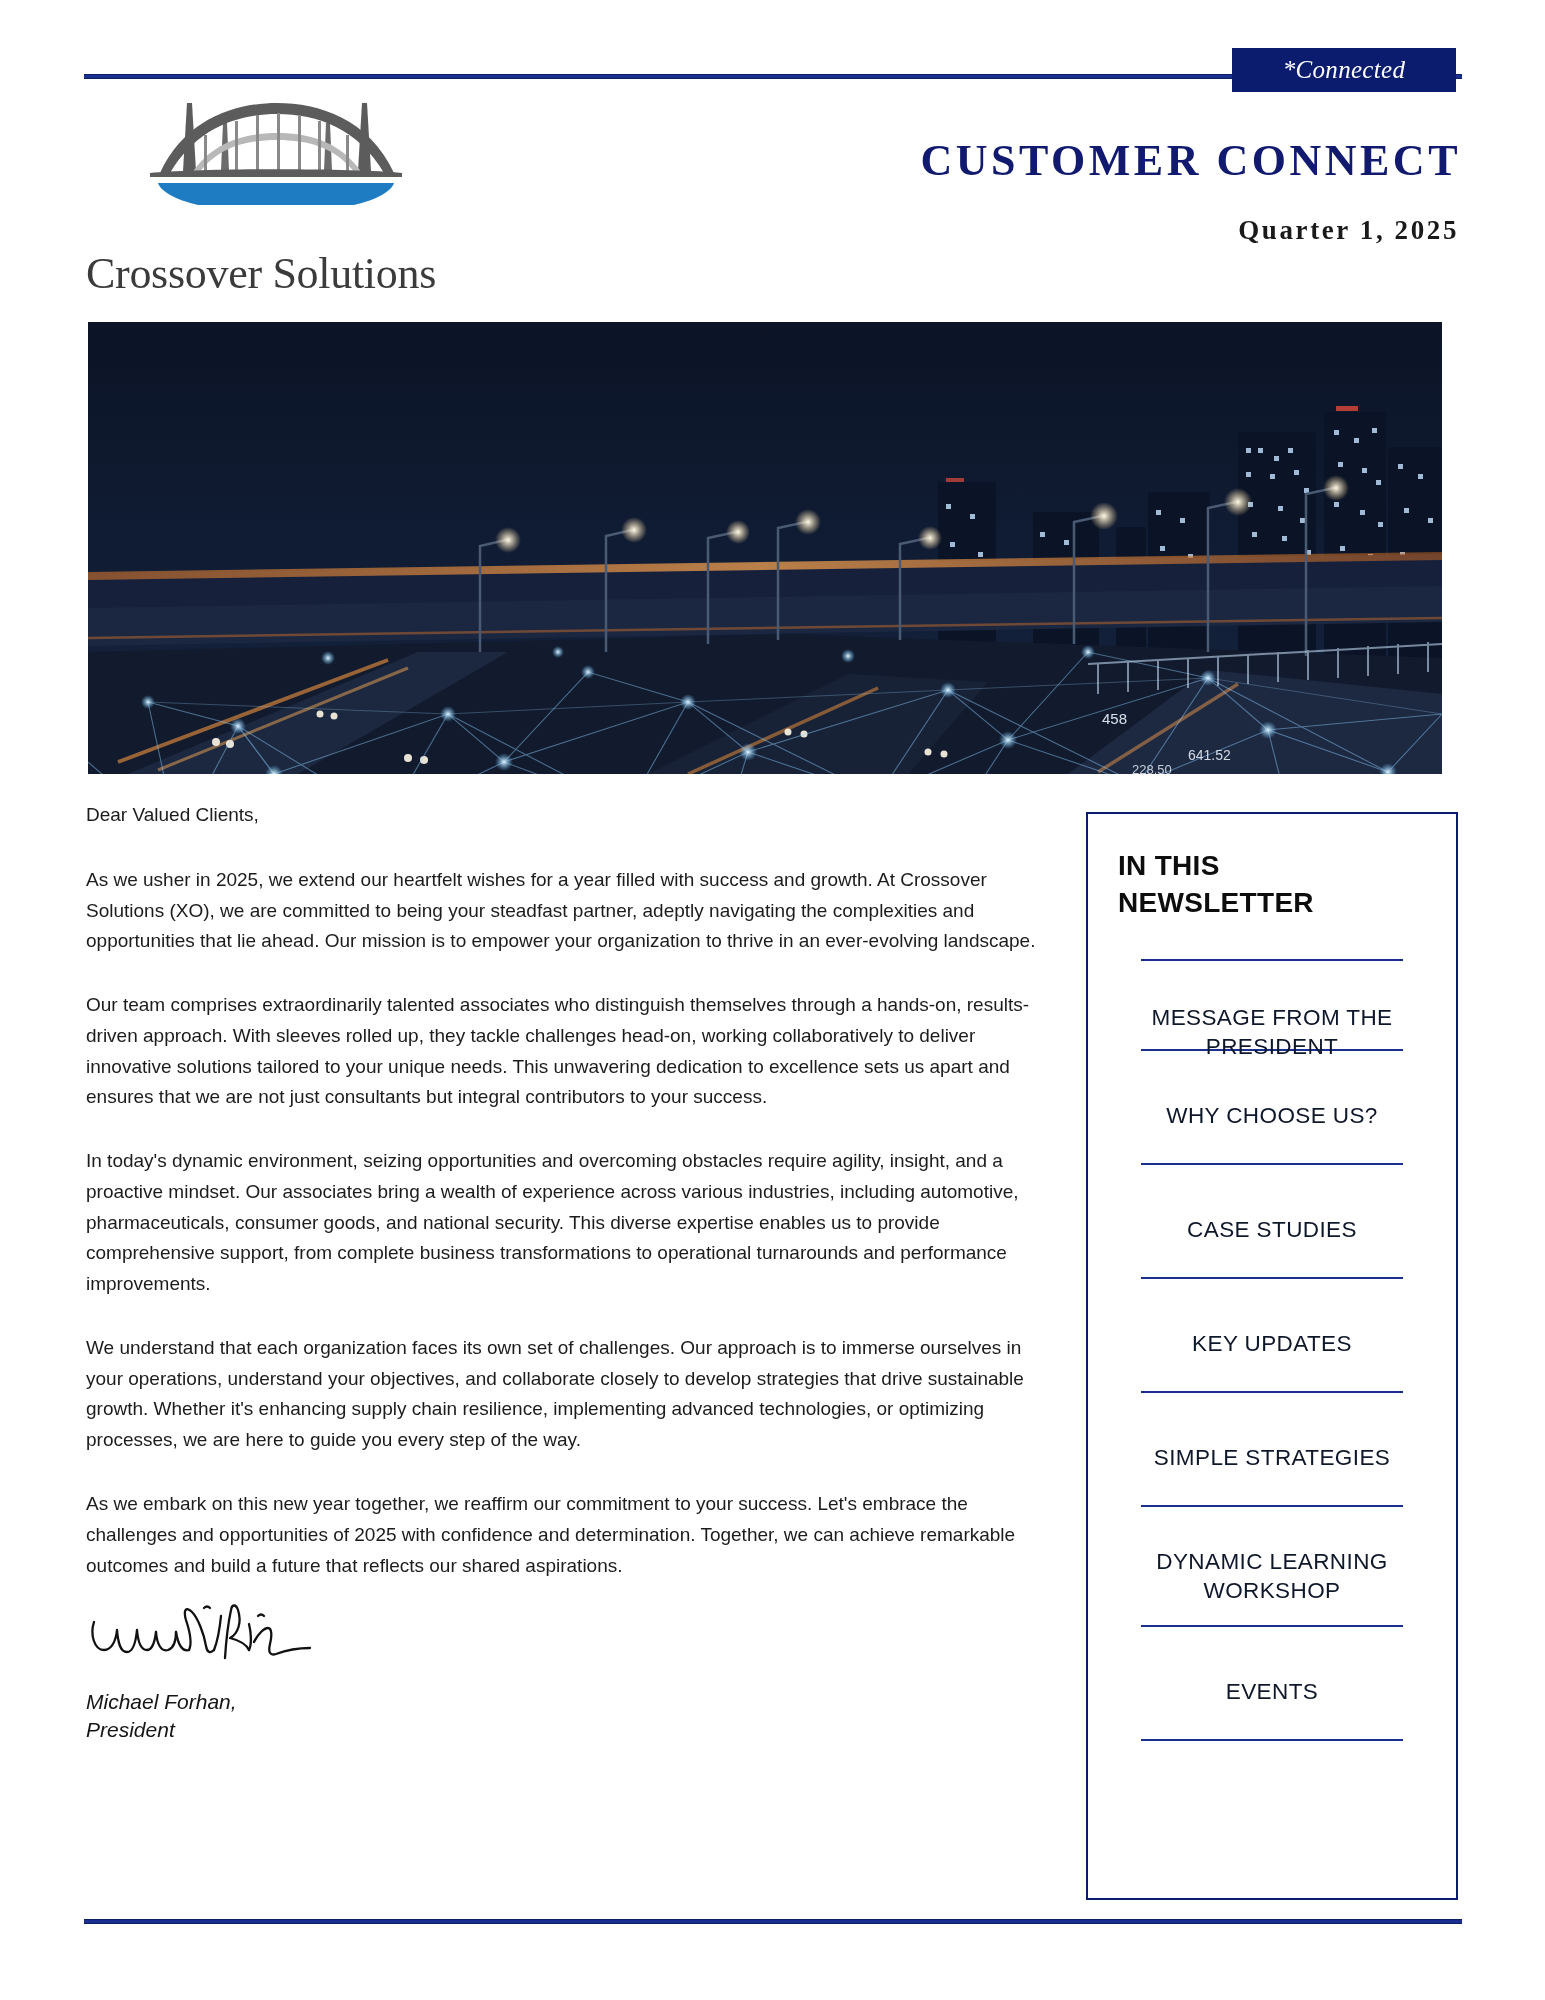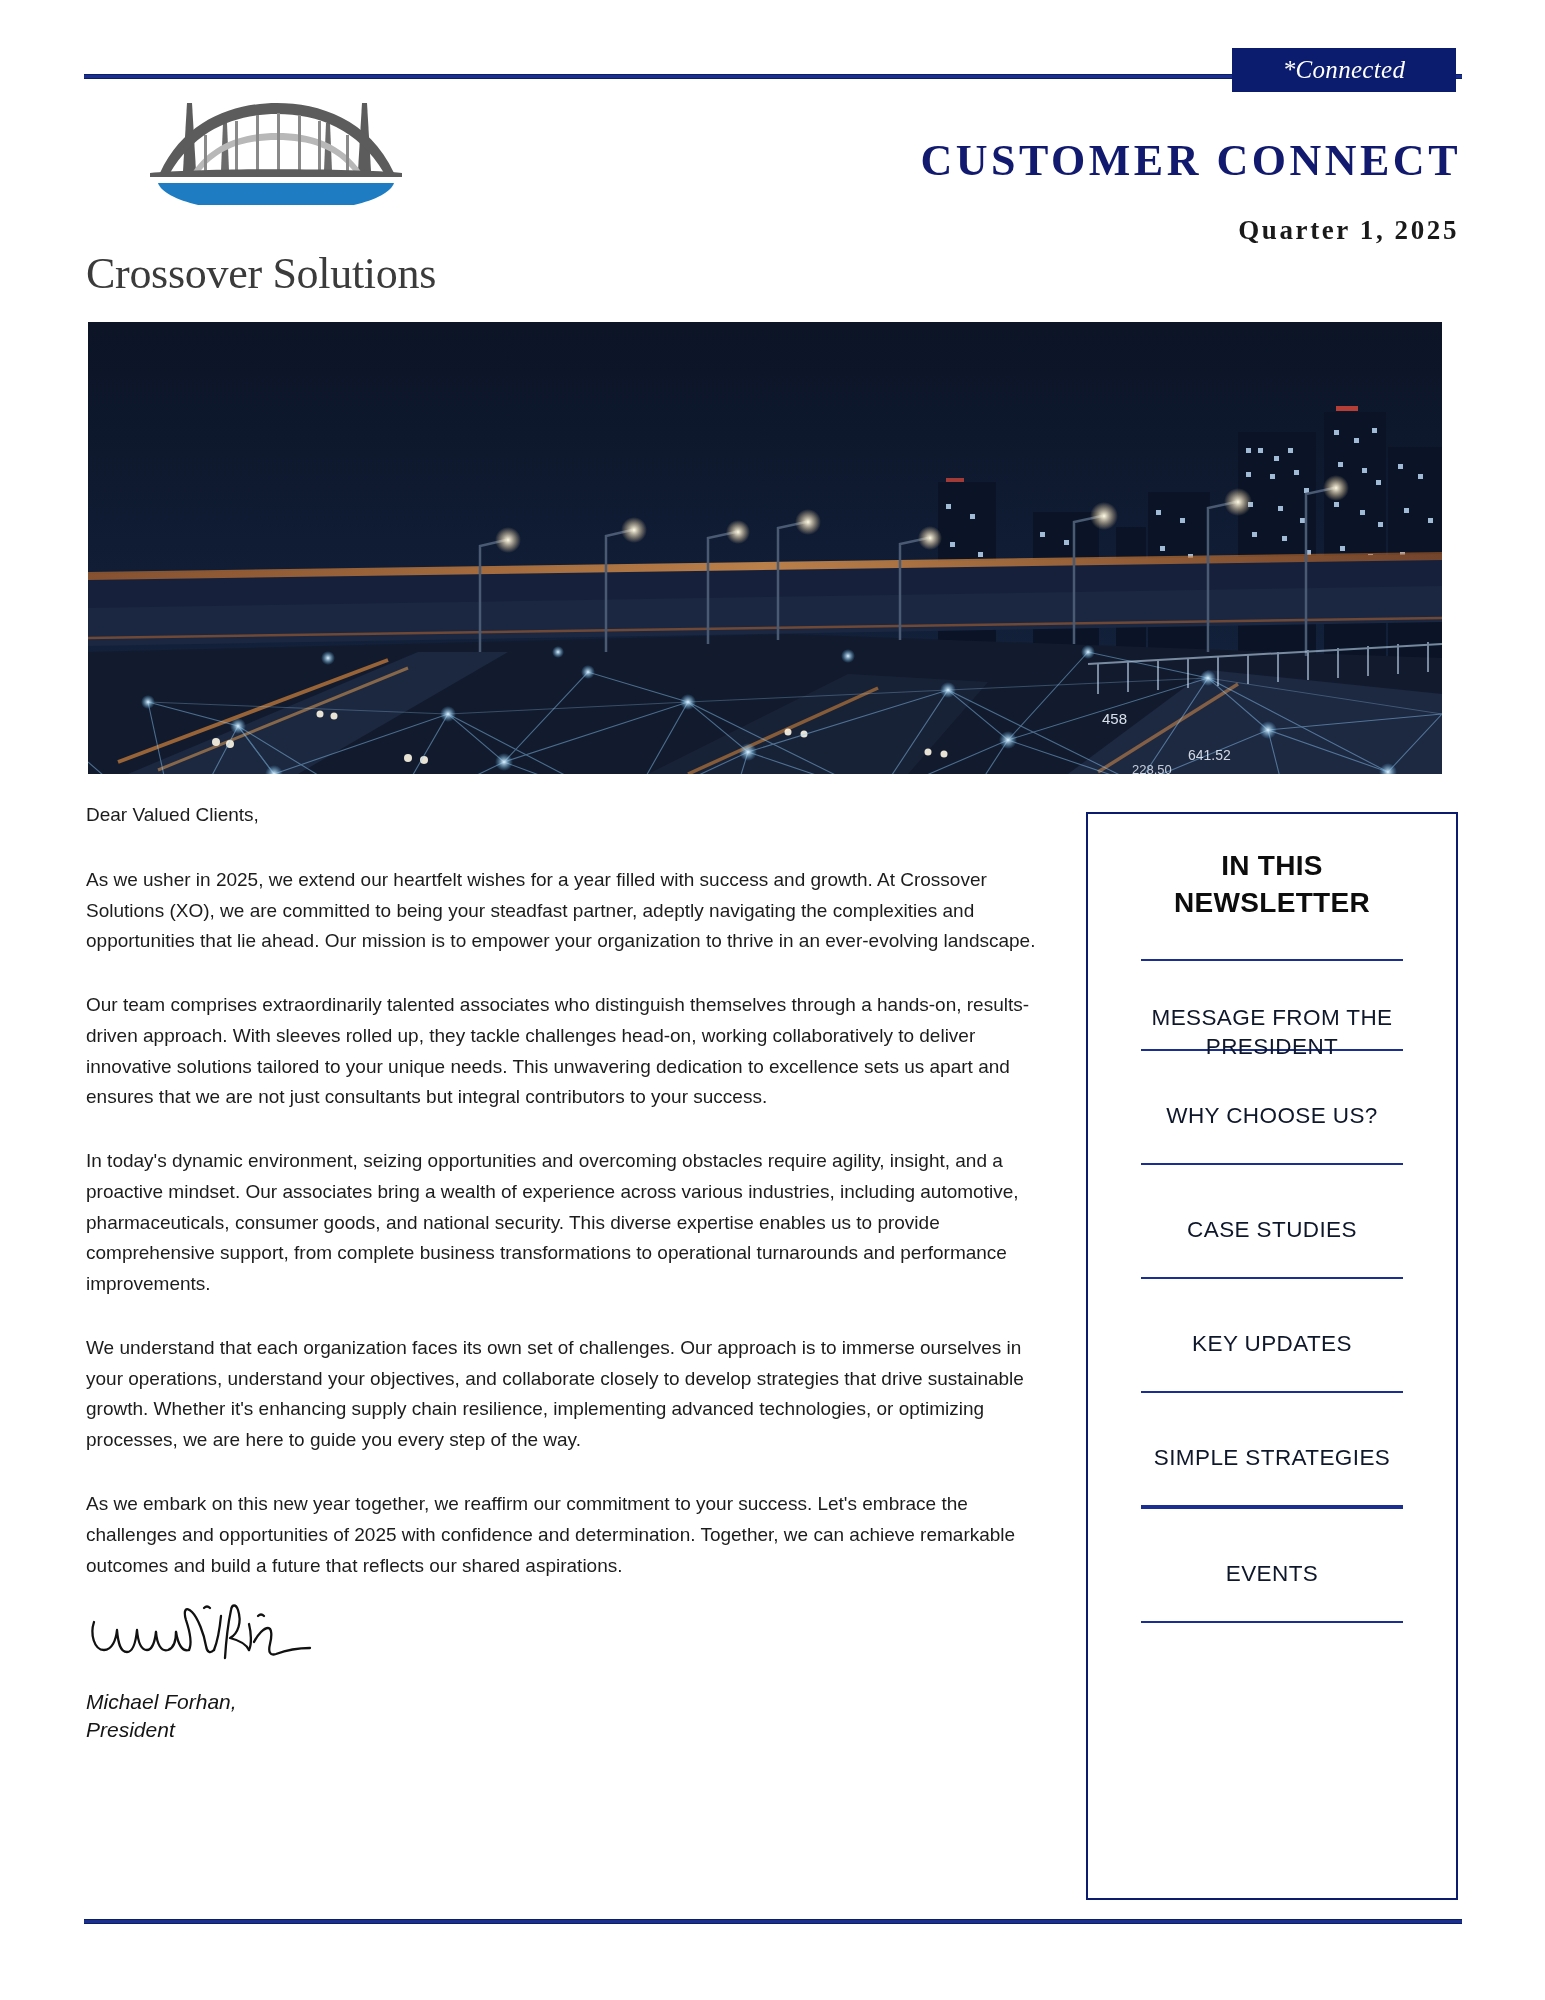--- a/index.html
+++ b/index.html
@@ -140,21 +140,20 @@
     position: absolute;
     left: 1086px;
     top: 812px;
     width: 372px;
     height: 1088px;
     border: 2px solid #0b1c6e;
     box-sizing: border-box;
     background: #ffffff;
   }
   .sb-head {
-    text-align: center;
     font-weight: bold;
     font-size: 28px;
     color: #0d0d0d;
     line-height: 1.32;
     padding: 34px 30px 0 30px;
     letter-spacing: 0.3px;
   }
   .sb-rule {
     width: 262px;
     height: 2px;
@@ -479,20 +478,21 @@
 
     <div class="sb-item" style="padding:50px 28px 0 28px;height:112px;box-sizing:border-box;">CASE STUDIES</div>
     <div class="sb-rule"></div>
 
     <div class="sb-item" style="padding:50px 28px 0 28px;height:112px;box-sizing:border-box;">KEY UPDATES</div>
     <div class="sb-rule"></div>
 
     <div class="sb-item" style="padding:50px 28px 0 28px;height:112px;box-sizing:border-box;">SIMPLE STRATEGIES</div>
     <div class="sb-rule"></div>
 
+    <div class="sb-item" style="padding:40px 30px 0 30px;height:118px;box-sizing:border-box;">DYNAMIC LEARNING WORKSHOP</div>
     <div class="sb-rule"></div>
 
     <div class="sb-item" style="padding:50px 28px 0 28px;height:112px;box-sizing:border-box;">EVENTS</div>
     <div class="sb-rule"></div>
   </div>
 
   <div class="footer-rule"></div>
 
 </div>
 

